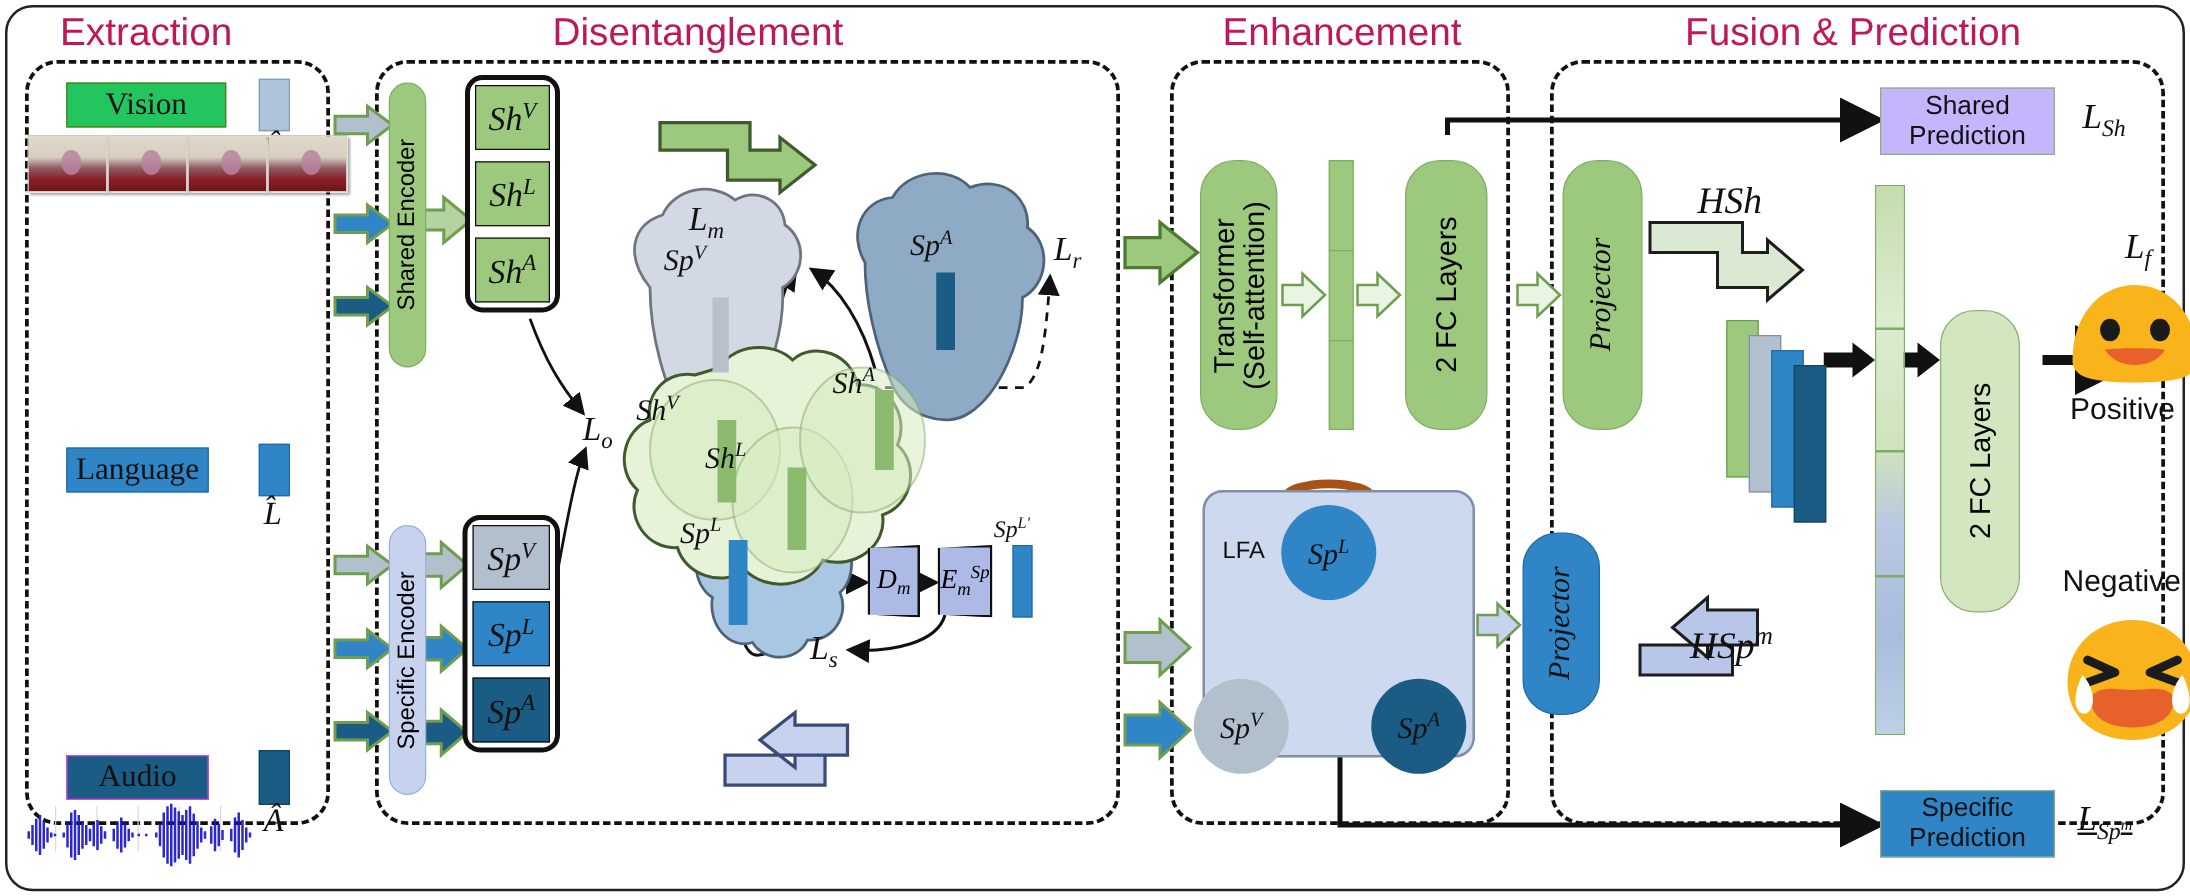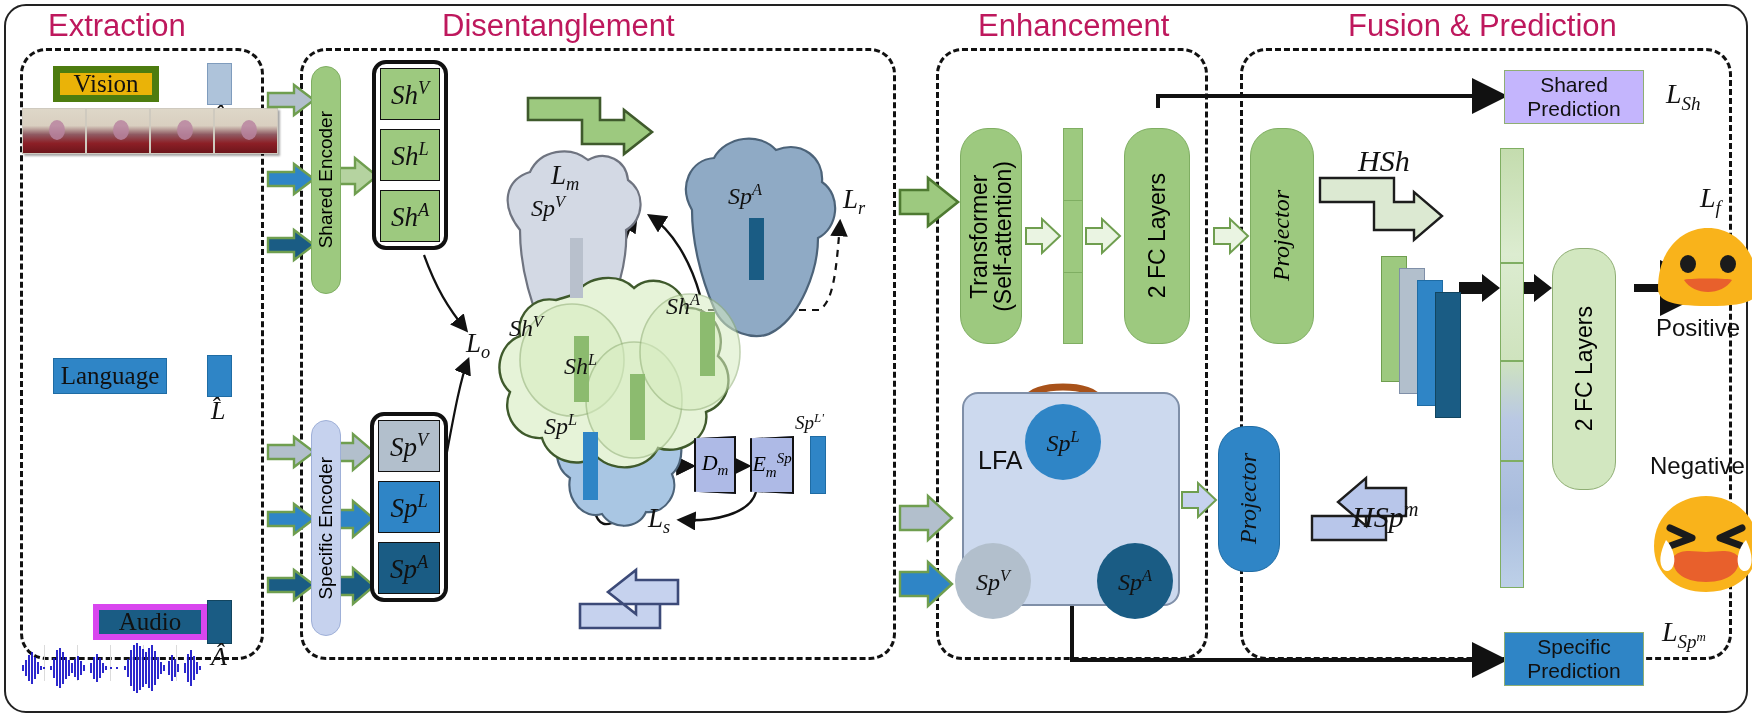--- a/index.html
+++ b/index.html
@@ -63,21 +63,21 @@
   <div class="stage-title" style="left:48px;top:8px;">Extraction</div>
   <div class="stage-title" style="left:442px;top:8px;">Disentanglement</div>
   <div class="stage-title" style="left:978px;top:8px;">Enhancement</div>
   <div class="stage-title" style="left:1348px;top:8px;">Fusion &amp; Prediction</div>
 
   <div class="dash-box rounded" style="left:20px;top:48px;width:244px;height:612px;"></div>
   <div class="dash-box rounded" style="left:300px;top:48px;width:596px;height:612px;"></div>
   <div class="dash-box rounded" style="left:936px;top:48px;width:272px;height:612px;"></div>
   <div class="dash-box rounded" style="left:1240px;top:48px;width:492px;height:612px;"></div>
 
-  <div class="mod-label" style="left:53px;top:66px;width:106px;height:36px;background:#eab308;border:7px solid #4d7c0f;">
+  <div class="mod-label" style="left:53px;top:66px;width:128px;height:36px;background:#22c55e;border:1px solid #4d7c0f;">
     <span>Vision</span>
   </div>
   <div class="vbar" style="left:207px;top:63px;width:25px;height:42px;background:#aec3da;border:1px solid #7f9cbd;"></div>
   <div class="mathlbl" style="left:211px;top:104px;font-size:26px;">V̂</div>
   <div class="vidstrip" style="left:22px;top:108px;">
     <div class="vidframe">
         <i></i>
       </div>
     <div class="vidframe">
         <i></i>
@@ -89,21 +89,21 @@
         <i></i>
       </div>
   </div>
 
   <div class="mod-label" style="left:53px;top:358px;width:114px;height:36px;background:#2f85c6;border:1px solid #1f6ca4;">
     <span>Language</span>
   </div>
   <div class="vbar" style="left:207px;top:355px;width:25px;height:42px;background:#2f85c6;border:1px solid #1f6ca4;"></div>
   <div class="mathlbl" style="left:211px;top:396px;font-size:26px;">L̂</div>
 
-  <div class="mod-label" style="left:53px;top:604px;width:114px;height:36px;background:#1a5c84;border:6px solid #d946ef;color:#111;margin-left:40px;">
+  <div class="mod-label" style="left:53px;top:604px;width:114px;height:36px;background:#1a5c84;border:1px solid #d946ef;color:#111;">
     <span>Audio</span>
   </div>
   <div class="vbar" style="left:207px;top:600px;width:25px;height:44px;background:#1a5c84;border:1px solid #12455f;"></div>
   <div class="mathlbl" style="left:211px;top:642px;font-size:26px;">Â</div>
   <svg class="ov">
     <g opacity="0.92">
       <rect x="44" y="645" width="1" height="36" fill="#d8d8d8"></rect>
       <rect x="77" y="645" width="1" height="36" fill="#d8d8d8"></rect>
       <rect x="110" y="645" width="1" height="36" fill="#d8d8d8"></rect>
       <rect x="143" y="645" width="1" height="36" fill="#d8d8d8"></rect>
@@ -409,21 +409,21 @@
 
   <div class="vert-pill" style="left:1124px;top:128px;width:66px;height:216px;background:#9dc97f;border:1.5px solid #7fae62;">
     <span style="font-size:23px;font-family:'Liberation Sans',sans-serif;">2 FC Layers</span>
   </div>
   <div class="vert-pill" style="left:1250px;top:128px;width:64px;height:216px;background:#9dc97f;border:1.5px solid #7fae62;">
     <span style="font-size:24px;font-family:'Liberation Serif',serif;font-style:italic;">Projector</span>
   </div>
 
   <div style="position:absolute;left:962px;top:392px;width:218px;height:214px;background:#ccd9ee;
               border:2.5px solid #7f8fa8;border-radius:16px;box-sizing:border-box;"></div>
-  <div class="plainlbl" style="left:978px;top:446px;font-size:25px;">LFA</div>
+  <div class="plainlbl" style="left:978px;top:430px;font-size:19px;">LFA</div>
   <div class="circ" style="left:1025px;top:404px;width:76px;height:76px;background:#2f85c6;color:#111;">
     <span><span>Sp</span><span class="sup">L</span></span>
   </div>
   <div class="circ" style="left:955px;top:543px;width:76px;height:76px;background:#b2bfcc;color:#111;">
     <span><span>Sp</span><span class="sup">V</span></span>
   </div>
   <div class="circ" style="left:1097px;top:543px;width:76px;height:76px;background:#1a5c84;color:#111;">
     <span><span>Sp</span><span class="sup">A</span></span>
   </div>
   <div class="vert-pill" style="left:1218px;top:426px;width:62px;height:146px;background:#2f85c6;border:1.5px solid #1f6ca4;">
@@ -471,21 +471,21 @@
     <span>Prediction</span>
   </div>
   <div class="mathlbl" style="left:1666px;top:78px;font-size:28px;">
     <span>L</span><span class="sub">Sh</span>
   </div>
 
   <div class="predbox" style="left:1504px;top:632px;width:140px;height:54px;background:#2f85c6;border:1.5px solid #8fae74;">
     <span>Specific</span>
     <span>Prediction</span>
   </div>
-  <div class="mathlbl" style="left:1662px;top:616px;font-size:28px;">
+  <div class="mathlbl" style="left:1662px;top:640px;font-size:28px;text-decoration:underline;">
     <span>L</span><span class="sub"><span>Sp</span><span class="sup">m</span></span>
   </div>
 
   <div class="mathlbl" style="left:1668px;top:182px;font-size:28px;margin-left:32px;">
     <span>L</span><span class="sub">f</span>
   </div>
 
   <svg class="ov">
 
     <g transform="translate(1650,222)">

